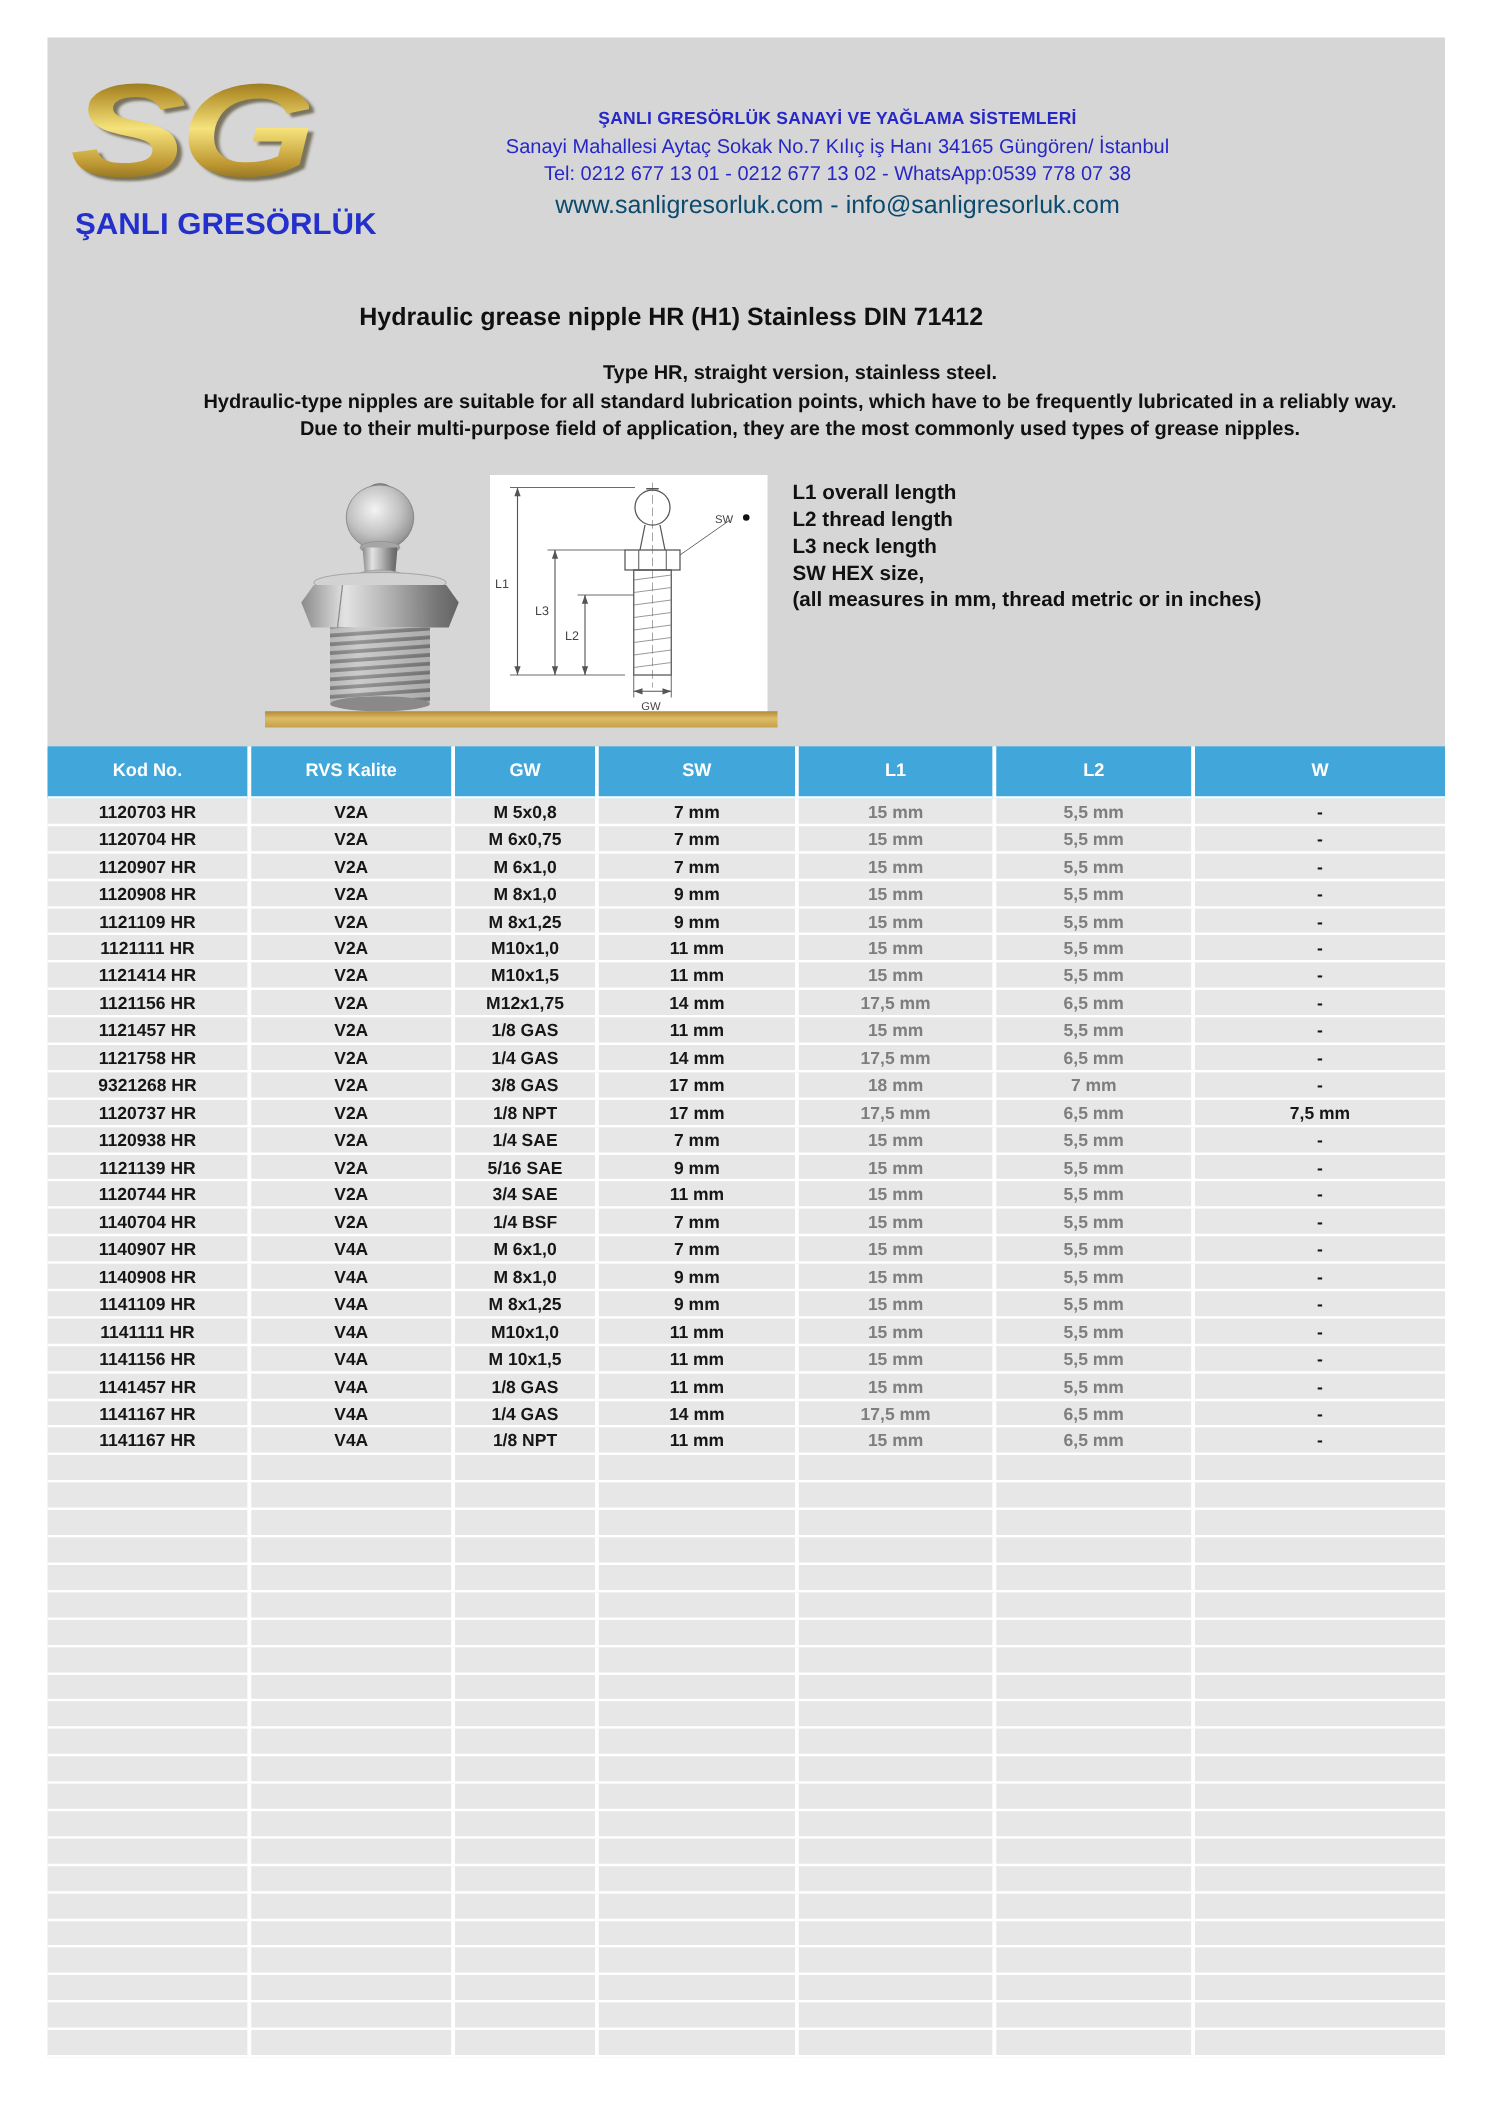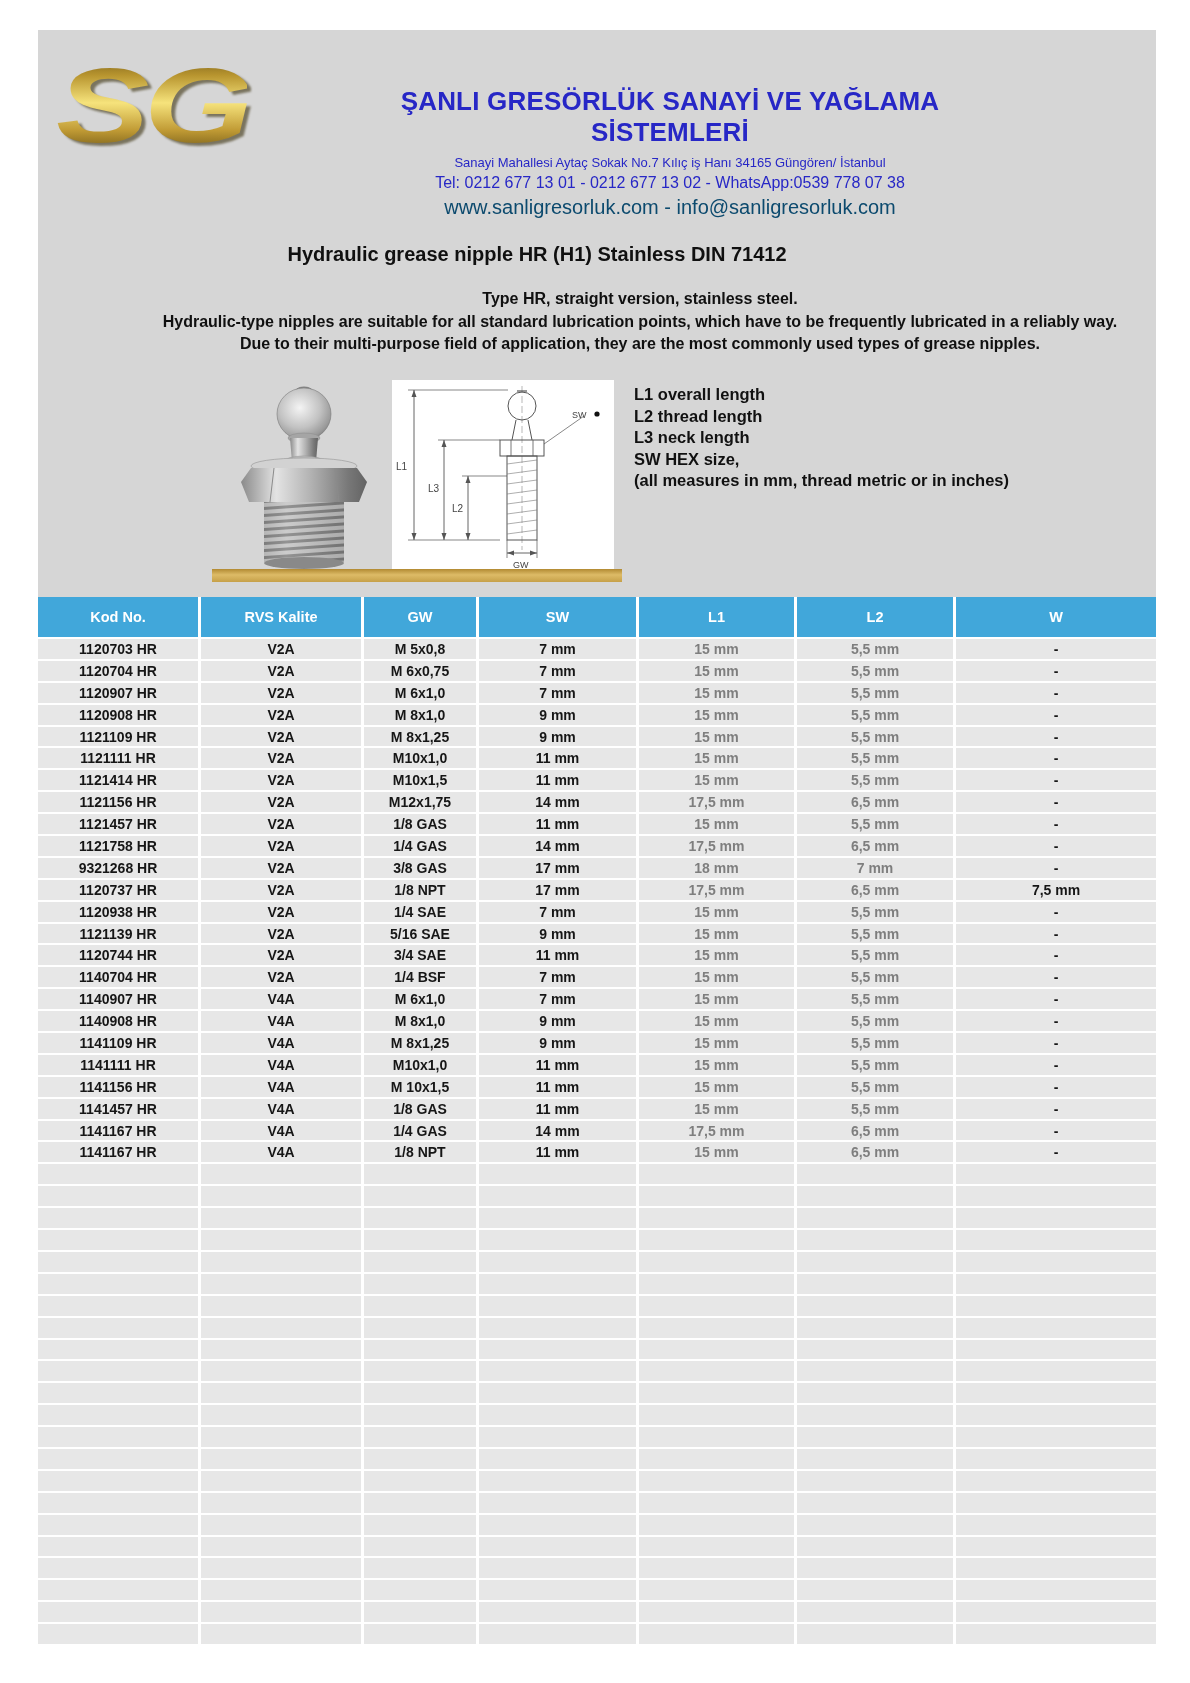--- a/index.html
+++ b/index.html
@@ -21,22 +21,22 @@
     -webkit-background-clip:text;background-clip:text;color:transparent;
     filter:drop-shadow(3px 3px 1px rgba(60,50,15,0.6));
   }
   .logo-caption{
     display:inline-block;margin-top:8px;margin-left:4px;
     font-weight:bold;font-size:24px;color:#2330cb;letter-spacing:0px;
     transform:scaleX(1.04);transform-origin:left center;
   }
   
   .company{position:absolute;left:292px;top:56px;width:680px;text-align:center;color:#2727c6;}
-  .company-name{font-size:26px;font-weight:bold;margin-bottom:7px;letter-spacing:0.2px;}
-  .company-address{font-size:13px;margin-bottom:4px;}
+  .company-name{font-size:14px;font-weight:bold;margin-bottom:7px;letter-spacing:0.2px;}
+  .company-address{font-size:16px;margin-bottom:4px;}
   .company-phone{font-size:16px;margin-bottom:4px;}
   .company-web{font-size:20px;color:#0c4a6e;}
   
   .doc-title{
     position:absolute;left:0;top:213px;width:942px;box-sizing:border-box;padding-left:56px;
     text-align:center;font-size:20px;font-weight:bold;color:#101010;
   }
   .desc{
     position:absolute;left:0;top:258px;width:1118px;text-align:center;
     font-weight:bold;font-size:16px;color:#101010;line-height:22.5px;padding-left:43px;
@@ -71,20 +71,21 @@
   .nipple-table td:nth-child(5), .nipple-table td:nth-child(6){color:#7e7e7e;}
   svg text{font-family:"Liberation Sans", sans-serif;}
 </style>
 </head>
 <body>
 
 <div class="doc-top">
 
   <div class="logo">
     <div><span class="logo-monogram">SG</span></div>
+    <div><span class="logo-caption">ŞANLI GRESÖRLÜK</span></div>
   </div>
 
   <div class="company">
     <div class="company-name">ŞANLI GRESÖRLÜK  SANAYİ VE YAĞLAMA SİSTEMLERİ</div>
     <div class="company-address">Sanayi Mahallesi  Aytaç Sokak No.7  Kılıç iş Hanı 34165 Güngören/ İstanbul</div>
     <div class="company-phone">Tel: 0212 677 13 01 - 0212 677 13 02 - WhatsApp:0539 778 07 38</div>
     <div class="company-web">www.sanligresorluk.com - info@sanligresorluk.com</div>
   </div>
 
   <div class="doc-title">Hydraulic grease nipple HR (H1) Stainless DIN 71412</div>

